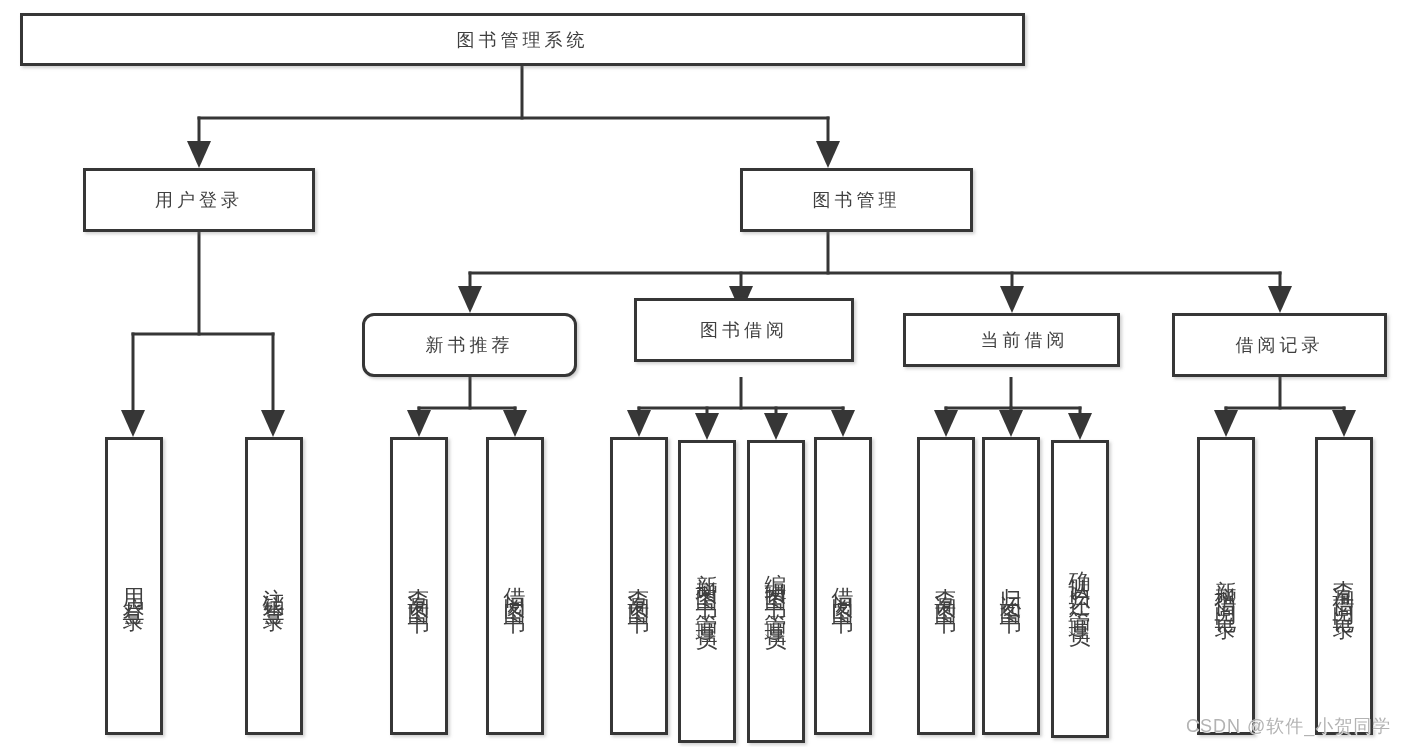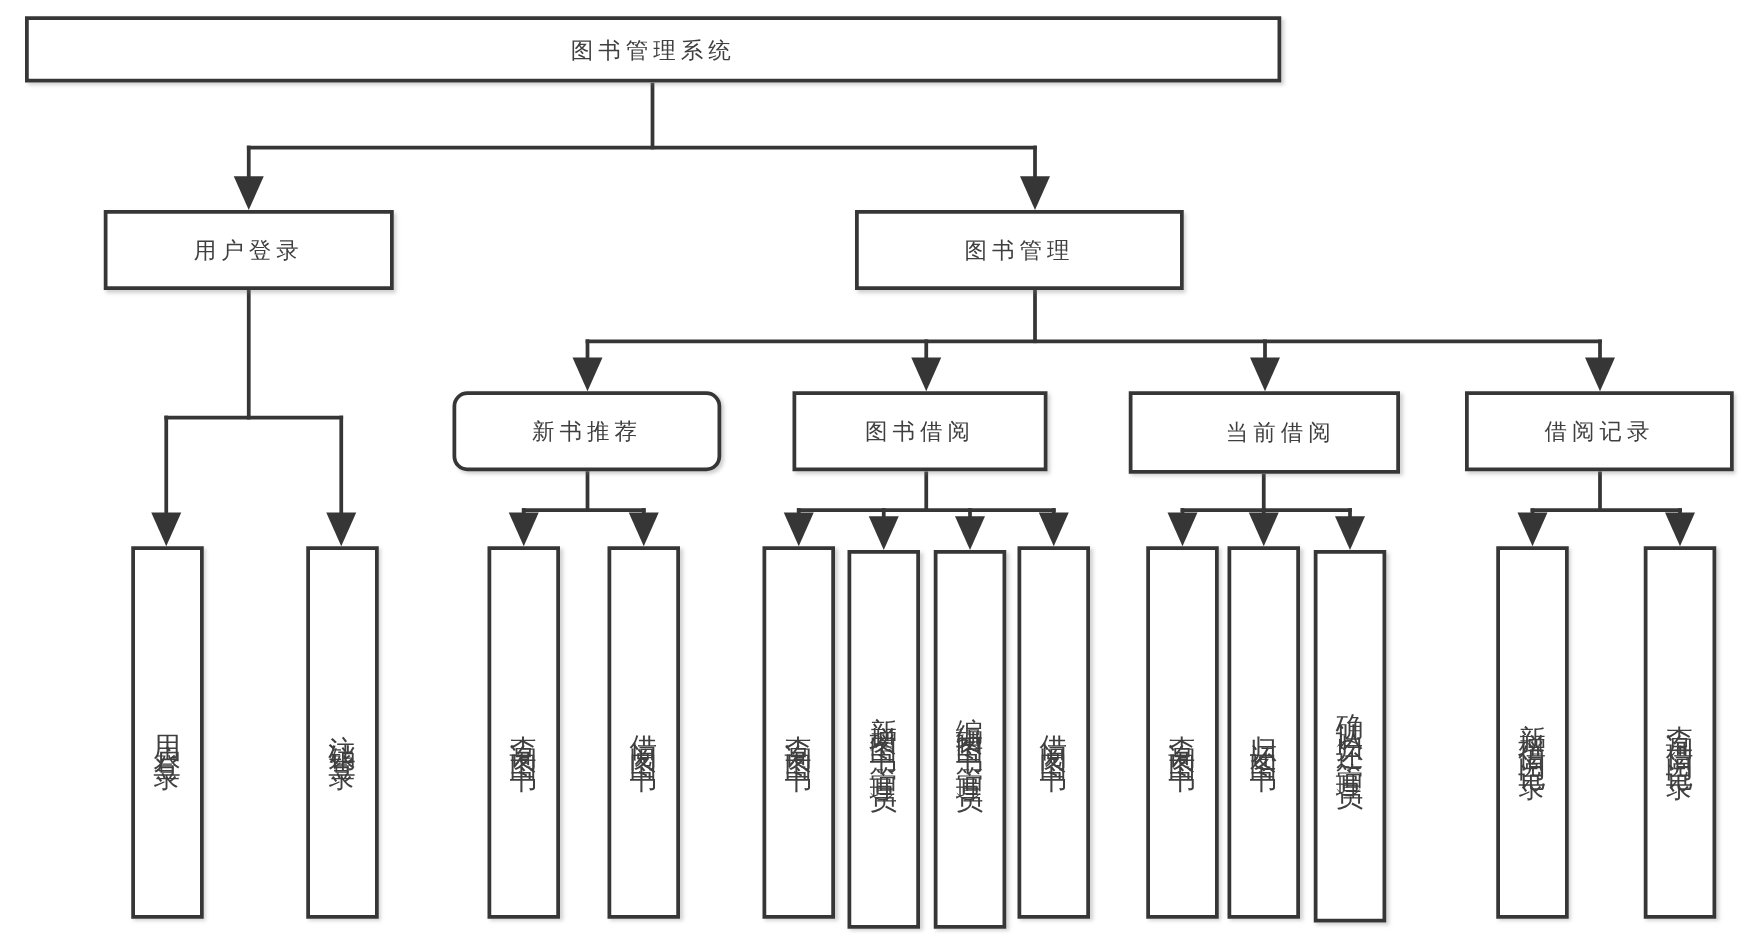--- a/index.html
+++ b/index.html
@@ -125,25 +125,25 @@
       <line x1="1226" y1="406.5" x2="1226" y2="415"></line>
       <line x1="1344" y1="406.5" x2="1344" y2="415"></line>
       <polygon points="1214,410 1238,410 1226,437"></polygon>
       <polygon points="1332,410 1356,410 1344,437"></polygon>
     </g>
   </svg>
 
   <div class="node hbox" style="left:20px;top:13px;width:1005px;height:53px;">图书管理系统</div>
 
   <div class="node hbox" style="left:83px;top:168px;width:232px;height:64px;">用户登录</div>
-  <div class="node hbox" style="left:684px;top:168px;width:263px;height:64px;">图书管理</div>
+  <div class="node hbox" style="left:740px;top:168px;width:233px;height:64px;">图书管理</div>
 
   <div class="node hbox" style="left:362px;top:313px;width:215px;height:64px;border-radius:12px;">新书推荐</div>
-  <div class="node hbox" style="left:634px;top:313px;width:204px;height:64px;">图书借阅</div>
-  <div class="node hbox" style="left:903px;top:313px;width:217px;height:66px;padding-left:26px;">当前借阅</div>
+  <div class="node hbox" style="left:634px;top:298px;width:220px;height:64px;">图书借阅</div>
+  <div class="node hbox" style="left:903px;top:313px;width:217px;height:54px;padding-left:26px;">当前借阅</div>
   <div class="node hbox" style="left:1172px;top:313px;width:215px;height:64px;">借阅记录</div>
 
   <div class="node vbox" style="left:105px;top:437px;width:58px;height:298px;">
     <span class="vtext">用户登录</span>
   </div>
   <div class="node vbox" style="left:245px;top:437px;width:58px;height:298px;">
     <span class="vtext">注销登录</span>
   </div>
 
   <div class="node vbox" style="left:390px;top:437px;width:58px;height:298px;">
@@ -176,13 +176,14 @@
     <span class="vtext">确认归还（管理员）</span>
   </div>
 
   <div class="node vbox" style="left:1197px;top:437px;width:58px;height:298px;">
     <span class="vtext">新增借阅记录</span>
   </div>
   <div class="node vbox" style="left:1315px;top:437px;width:58px;height:298px;">
     <span class="vtext">查询借阅记录</span>
   </div>
 
+  <div id="watermark">CSDN @软件_小贺同学</div>
 </div>
 
 </body></html>

